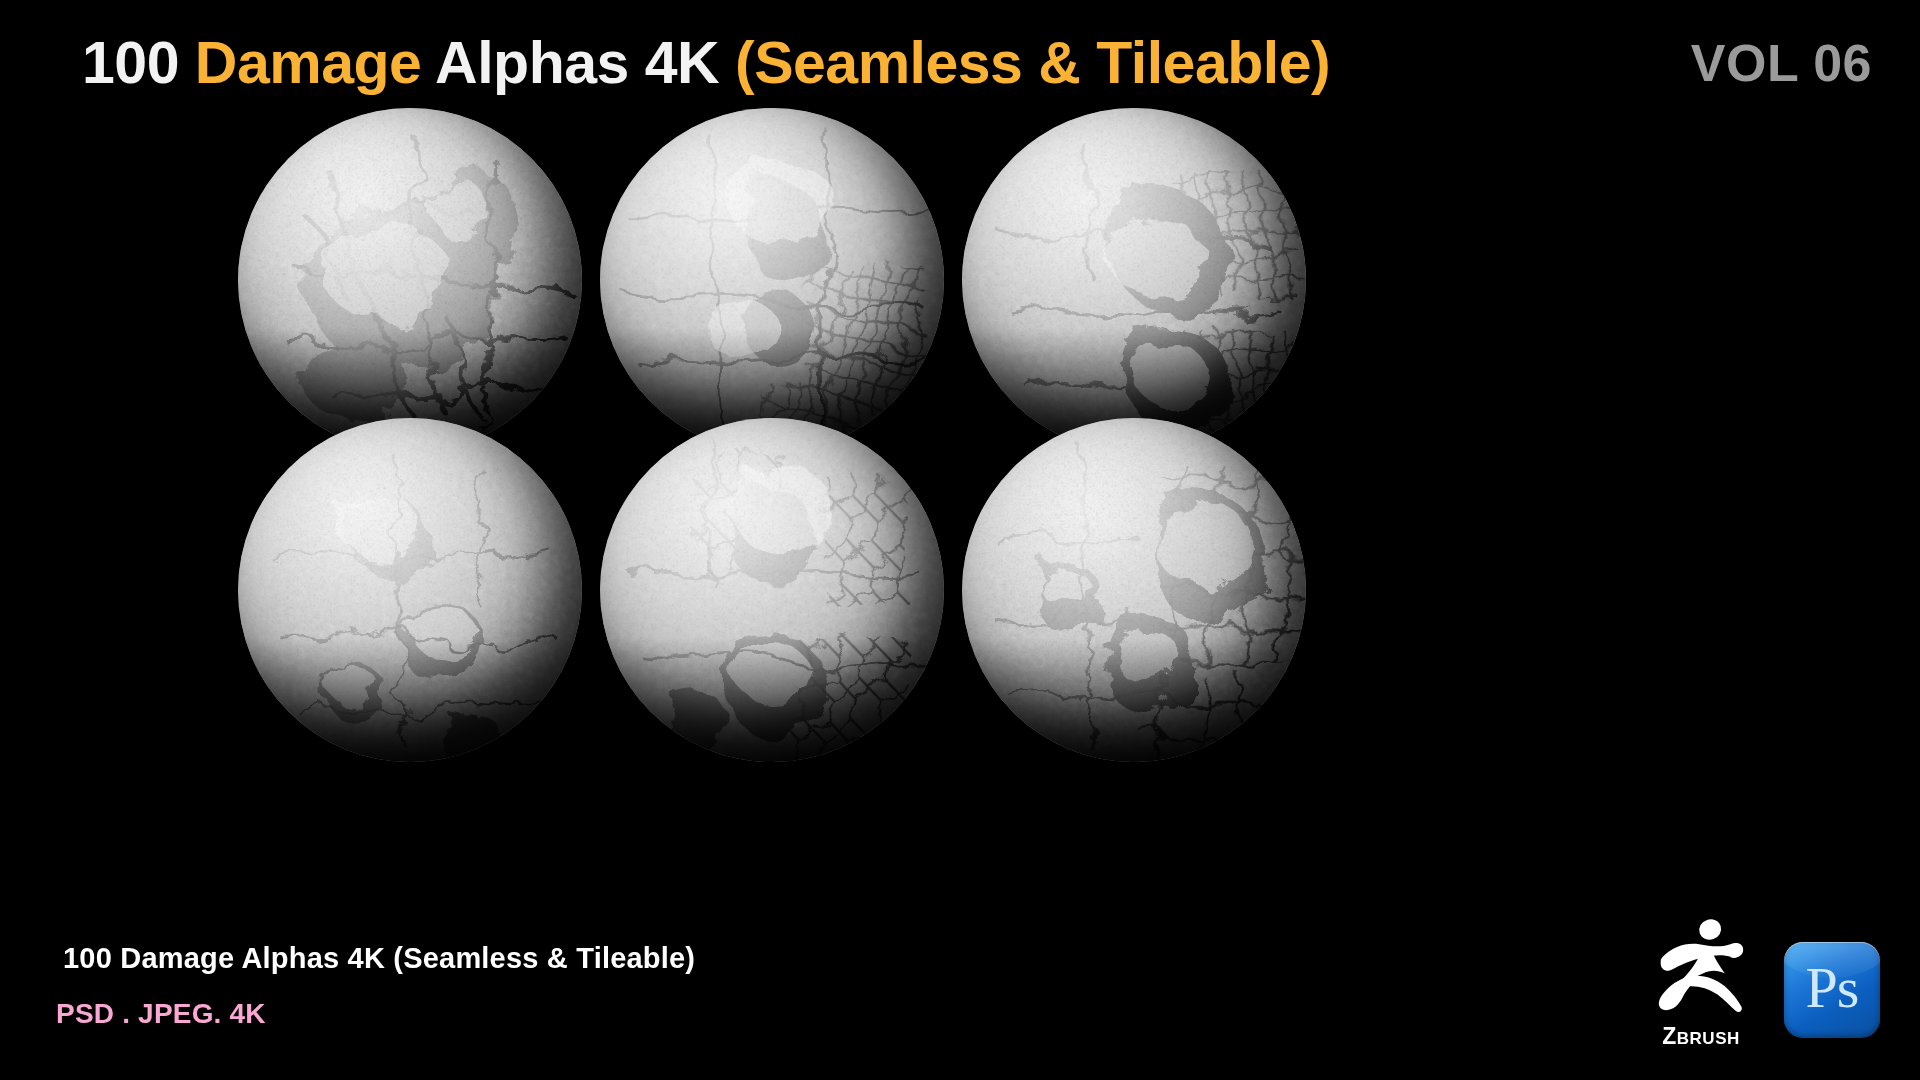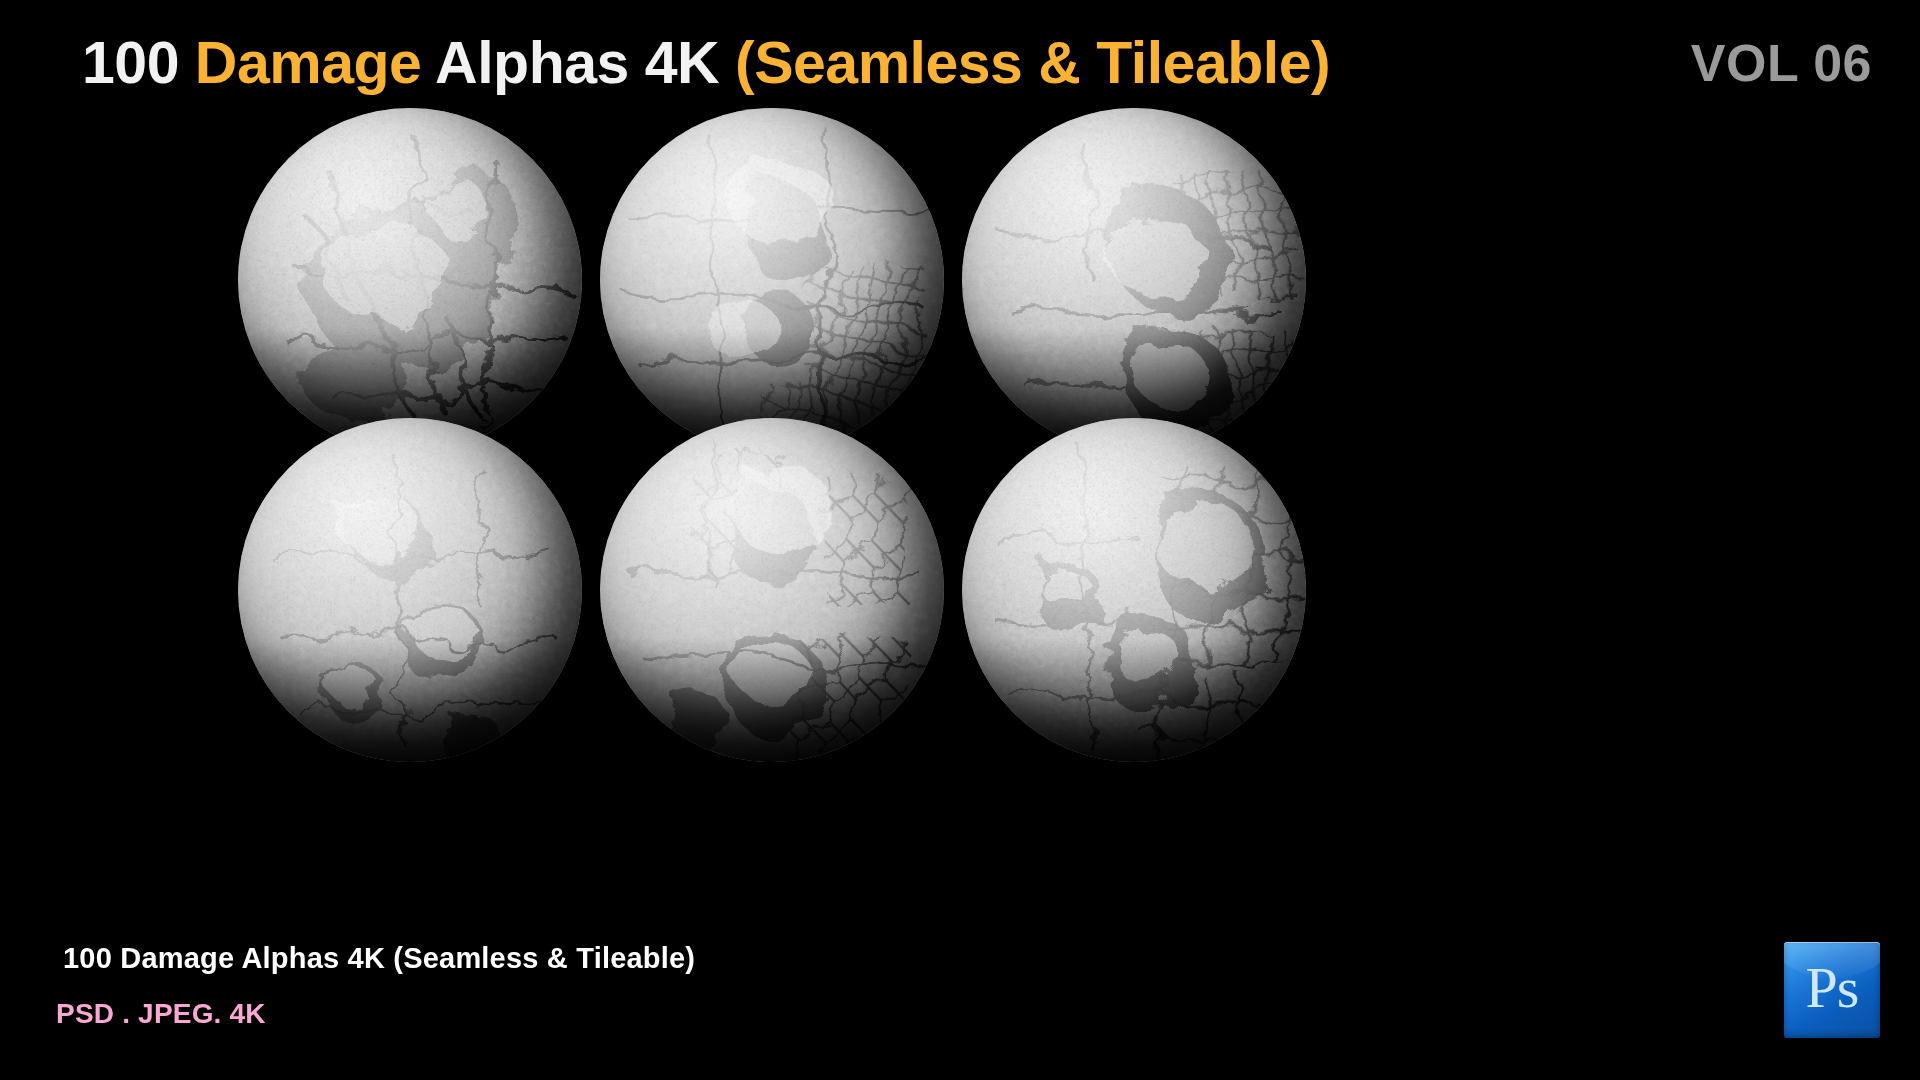--- a/index.html
+++ b/index.html
@@ -170,21 +170,21 @@
     font-size: 23px;
     font-weight: bold;
     color: #FFFFFF;
     letter-spacing: 0.5px;
     line-height: 26px;
   }
   .zbrush-word .small { font-size: 17px; }
   .ps-logo {
     width: 96px;
     height: 96px;
-    border-radius: 3px;
+    border-radius: 19px;
     background: linear-gradient(150deg, #3FA9F5 0%, #1E79D8 34%, #0B5FBF 62%, #0A4FA0 100%);
     box-shadow: inset 0 1px 0 rgba(255,255,255,0.45),
                 inset 0 -2px 6px rgba(0,0,0,0.35);
     position: relative;
     display: flex;
     align-items: center;
     justify-content: center;
     margin-bottom: 14px;
     overflow: hidden;
   }
@@ -528,20 +528,37 @@
 
   </div>
 
   <div class="info-block">
     <div class="info-line l1">100 Damage Alphas 4K (Seamless &amp; Tileable)</div>
     <div class="info-line accent">PSD . JPEG. 4K</div>
   </div>
 
   <div class="logos">
 
+    <div class="zbrush-logo">
+      <svg class="zbrush-mark" viewBox="0 0 120 112">
+
+        <ellipse cx="70" cy="14" rx="12" ry="11" fill="#ffffff" transform="rotate(-18 70 14)"></ellipse>
+
+        <path d="M18 44 C30 32 44 28 58 30 C70 32 80 34 92 30 C100 27 106 30 106 36 C106 42 100 46 93 44 C84 41 74 42 64 44 C50 47 38 52 28 58 C22 61 16 57 16 51 C16 48 16 46 18 44 Z" fill="#ffffff"></path>
+
+        <path d="M62 34 C58 46 50 58 40 68 C46 68 54 66 62 62 C70 58 78 58 86 62 C80 54 74 44 70 34 Z" fill="#ffffff"></path>
+
+        <path d="M44 66 C58 62 74 66 86 76 C94 83 100 91 104 98 C106 102 102 106 98 103 C92 98 86 91 78 85 C68 78 56 75 46 76 C40 77 38 70 44 66 Z" fill="#ffffff"></path>
+
+        <path d="M44 66 C32 70 22 78 16 88 C12 95 14 102 22 102 C30 102 36 96 40 88 C43 82 47 76 52 72 C49 69 46 67 44 66 Z" fill="#ffffff"></path>
+
+        <path d="M88 34 C94 32 99 34 100 38 C101 42 97 45 93 43" fill="none" stroke="#ffffff" stroke-width="3"></path>
+      </svg>
+      <div class="zbrush-word"><span>Z</span><span class="small">BRUSH</span></div>
+    </div>
 
     <div class="ps-logo">
       <span class="ps-text">Ps</span>
     </div>
 
   </div>
 
 </div>
 
 </body></html>

